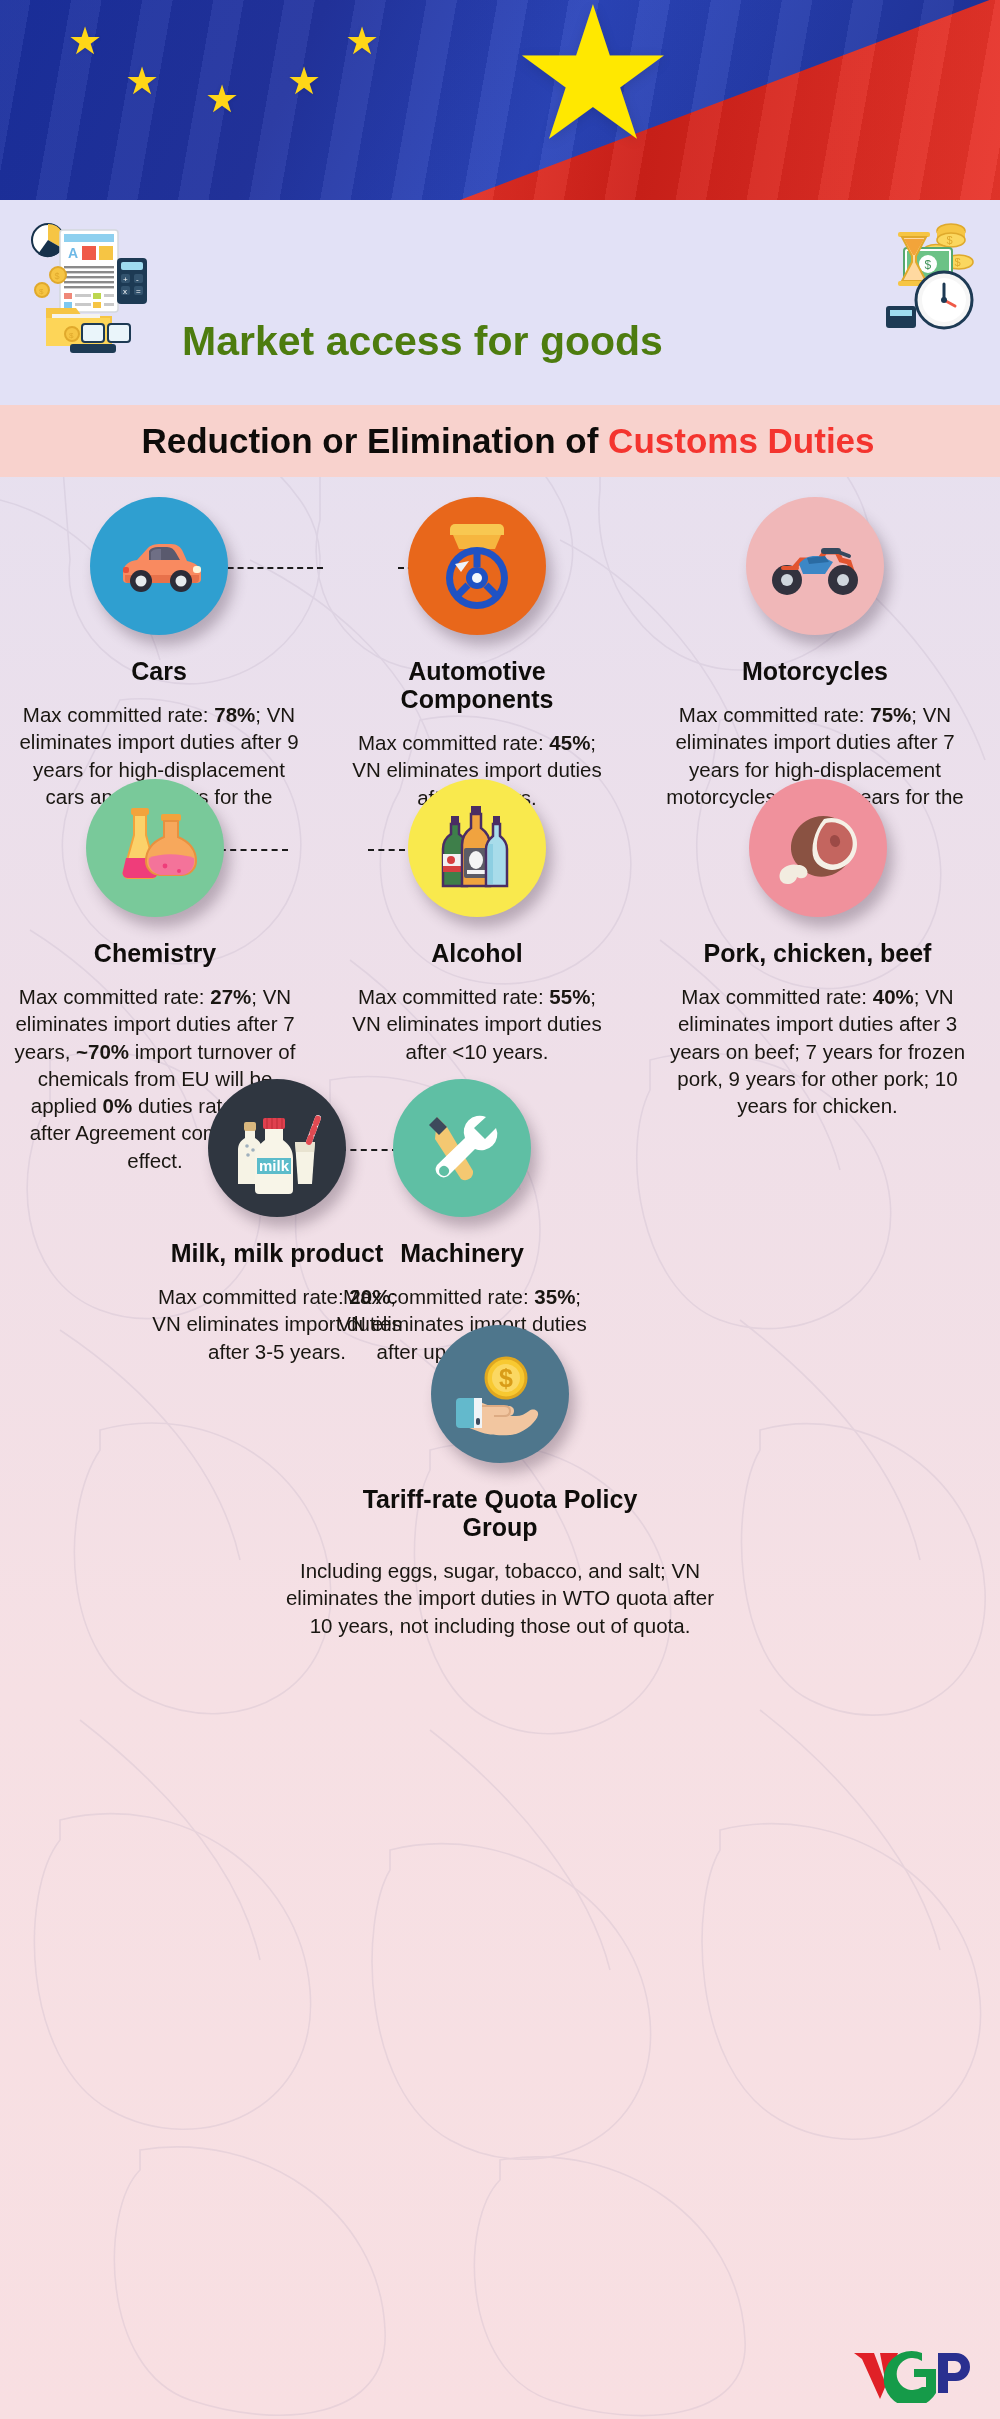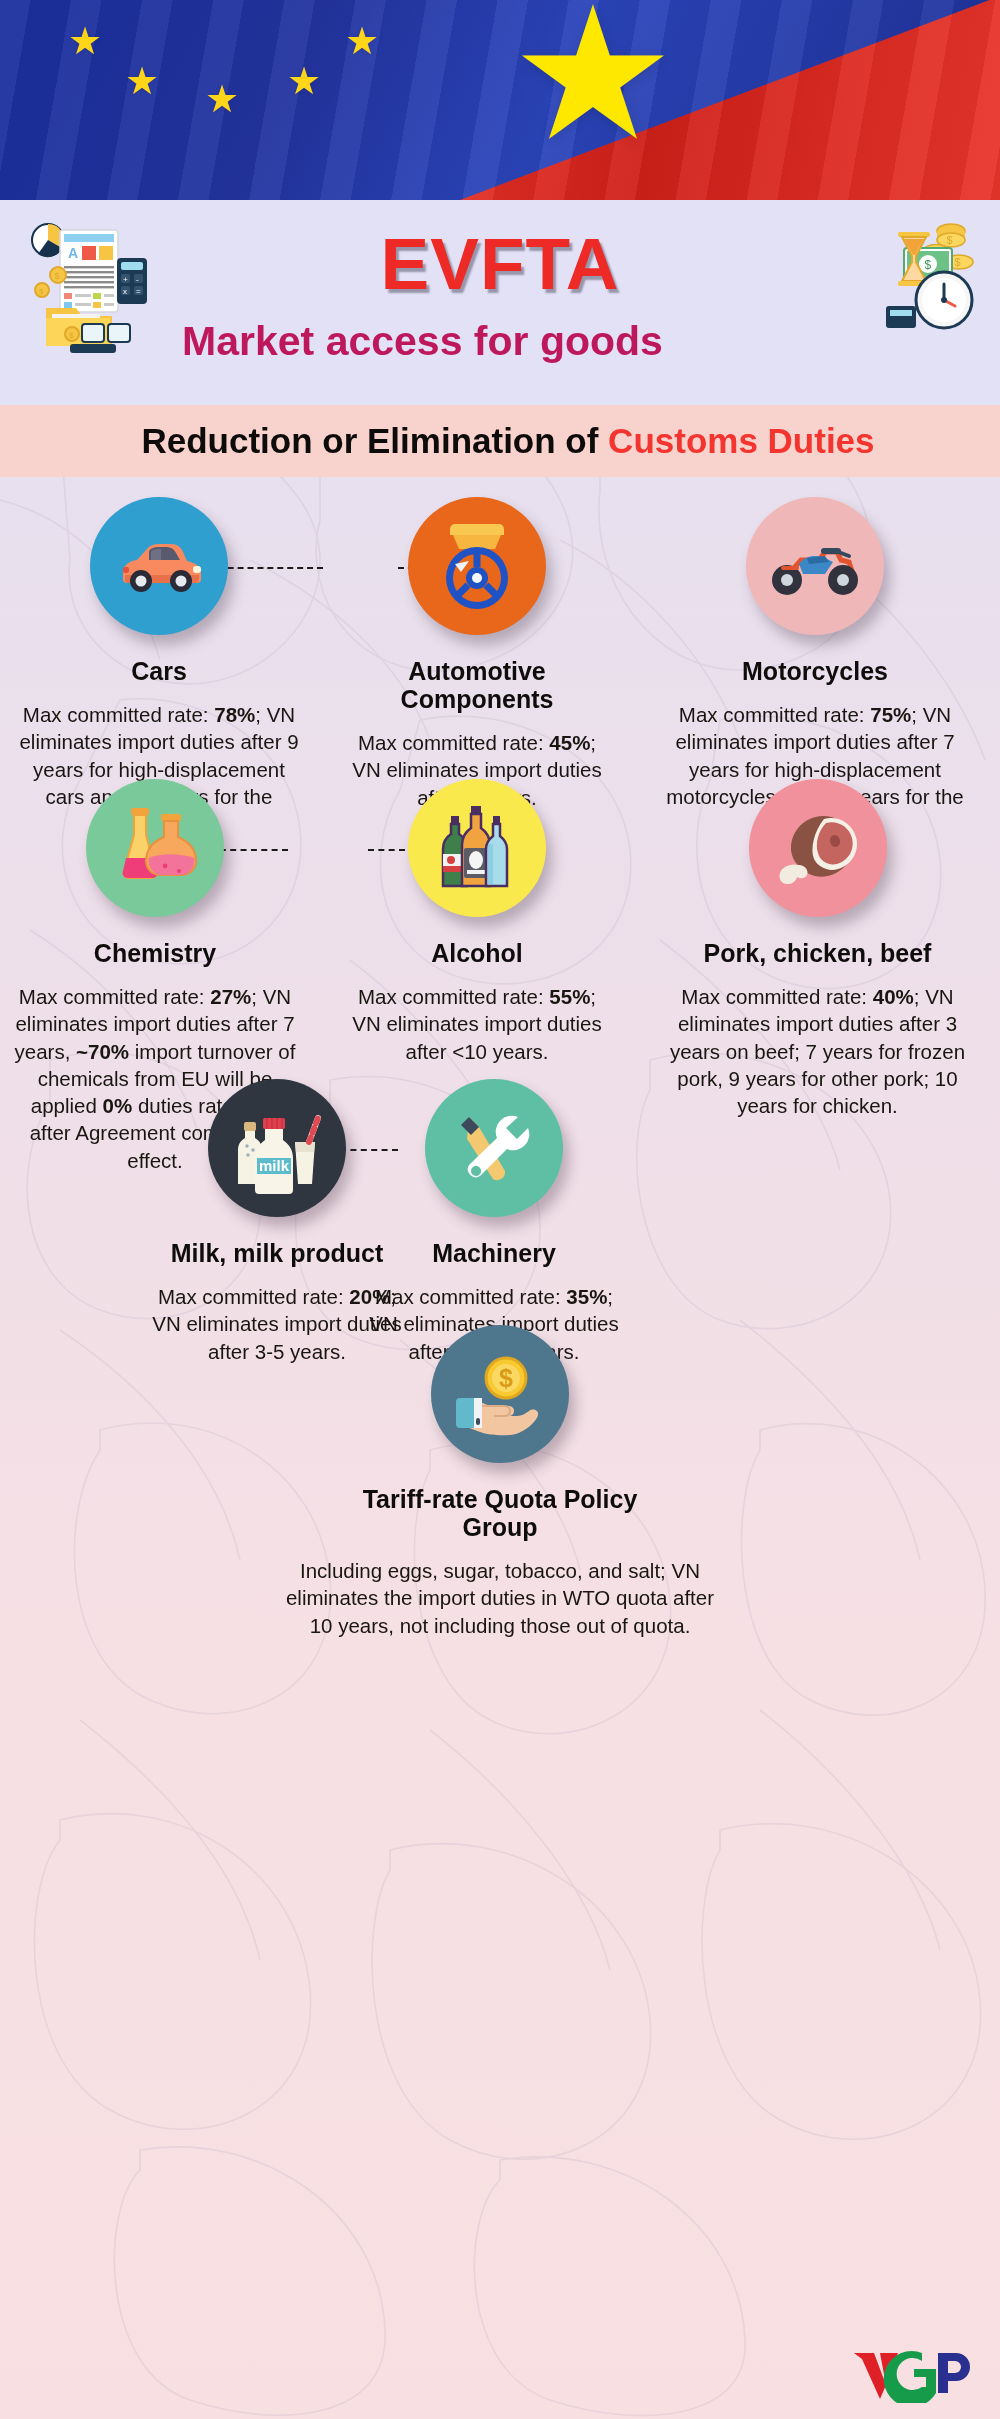--- a/index.html
+++ b/index.html
@@ -89,21 +89,21 @@
     color: #ee2a26;
     text-shadow: 3px 4px 2px rgba(60,60,80,.45);
     font-family: "Liberation Sans", sans-serif;
   }
   .title-sub {
     position: absolute;
     top: 118px; left: 0; width: 845px;
     text-align: center;
     font-size: 41px;
     font-weight: bold;
-    color: #be185d;
+    color: #4d7c0f;
     font-family: "Liberation Sans", sans-serif;
   }
 
   
   .deco { position: absolute; }
   .deco-left { left: 18px; top: 18px; }
   .deco-right { right: 22px; top: 14px; }
 
   
   .pink-banner {
@@ -302,21 +302,20 @@
       </g>
       <circle cx="86" cy="86" r="28" fill="#f6f6f6" stroke="#1d3a54" stroke-width="3"></circle>
       <circle cx="86" cy="86" r="22" fill="#ffffff"></circle>
       <line x1="86" y1="86" x2="86" y2="70" stroke="#1d3a54" stroke-width="3" stroke-linecap="round"></line>
       <line x1="86" y1="86" x2="97" y2="92" stroke="#ef5a48" stroke-width="3" stroke-linecap="round"></line>
       <circle cx="86" cy="86" r="3" fill="#1d3a54"></circle>
       <rect x="28" y="92" width="30" height="22" rx="3" fill="#1d3a54"></rect>
       <rect x="32" y="96" width="22" height="6" fill="#9fdcef"></rect>
     </svg>
 
-    <div class="title-main">EVFTA</div>
     <div class="title-sub">Market access for goods</div>
   </div>
 
   <div class="pink-banner">
     <div class="pink-banner-text">
       <span>Reduction or Elimination of </span><span class="accent">Customs Duties</span>
     </div>
   </div>
 
   <div class="content">
@@ -479,21 +478,21 @@
           <rect x="32" y="58" width="34" height="16" fill="#5cbccb"></rect>
           <text x="34" y="71" font-size="15" font-weight="bold" fill="#ffffff" font-family="'Liberation Sans',sans-serif">milk</text>
         </svg>
       </div>
       <div class="node-title">Milk, milk product</div>
       <div class="node-desc">
         <span>Max committed rate: </span><b>20%</b><span>; VN eliminates import duties after 3-5 years.</span>
       </div>
     </div>
 
-    <div class="node" style="left:369px; top:602px; width:250px;">
+    <div class="node" style="left:337px; top:602px; width:250px;">
       <div class="circle" style="background:#5fbfa4;">
         <svg width="90" height="90" viewBox="0 0 90 90">
           <path d="M20 14 L30 24 L56 68 a8 8 0 0 1 -12 8 L18 36 Z" fill="#f4c871"></path>
           <path d="M20 14 L30 24 L22 32 L12 22 Z" fill="#3d4a5c"></path>
           <path d="M69 14 a16 16 0 0 0 -21 21 L20 62 a8 8 0 0 0 11 11 L58 46 a16 16 0 0 0 21 -21 L68 36 L57 25 Z" fill="#ffffff"></path>
           <path d="M24 64 a5 5 0 1 0 7 7 a5 5 0 0 0 -7 -7 Z" fill="#5fbfa4"></path>
         </svg>
       </div>
       <div class="node-title">Machinery</div>
       <div class="node-desc">

